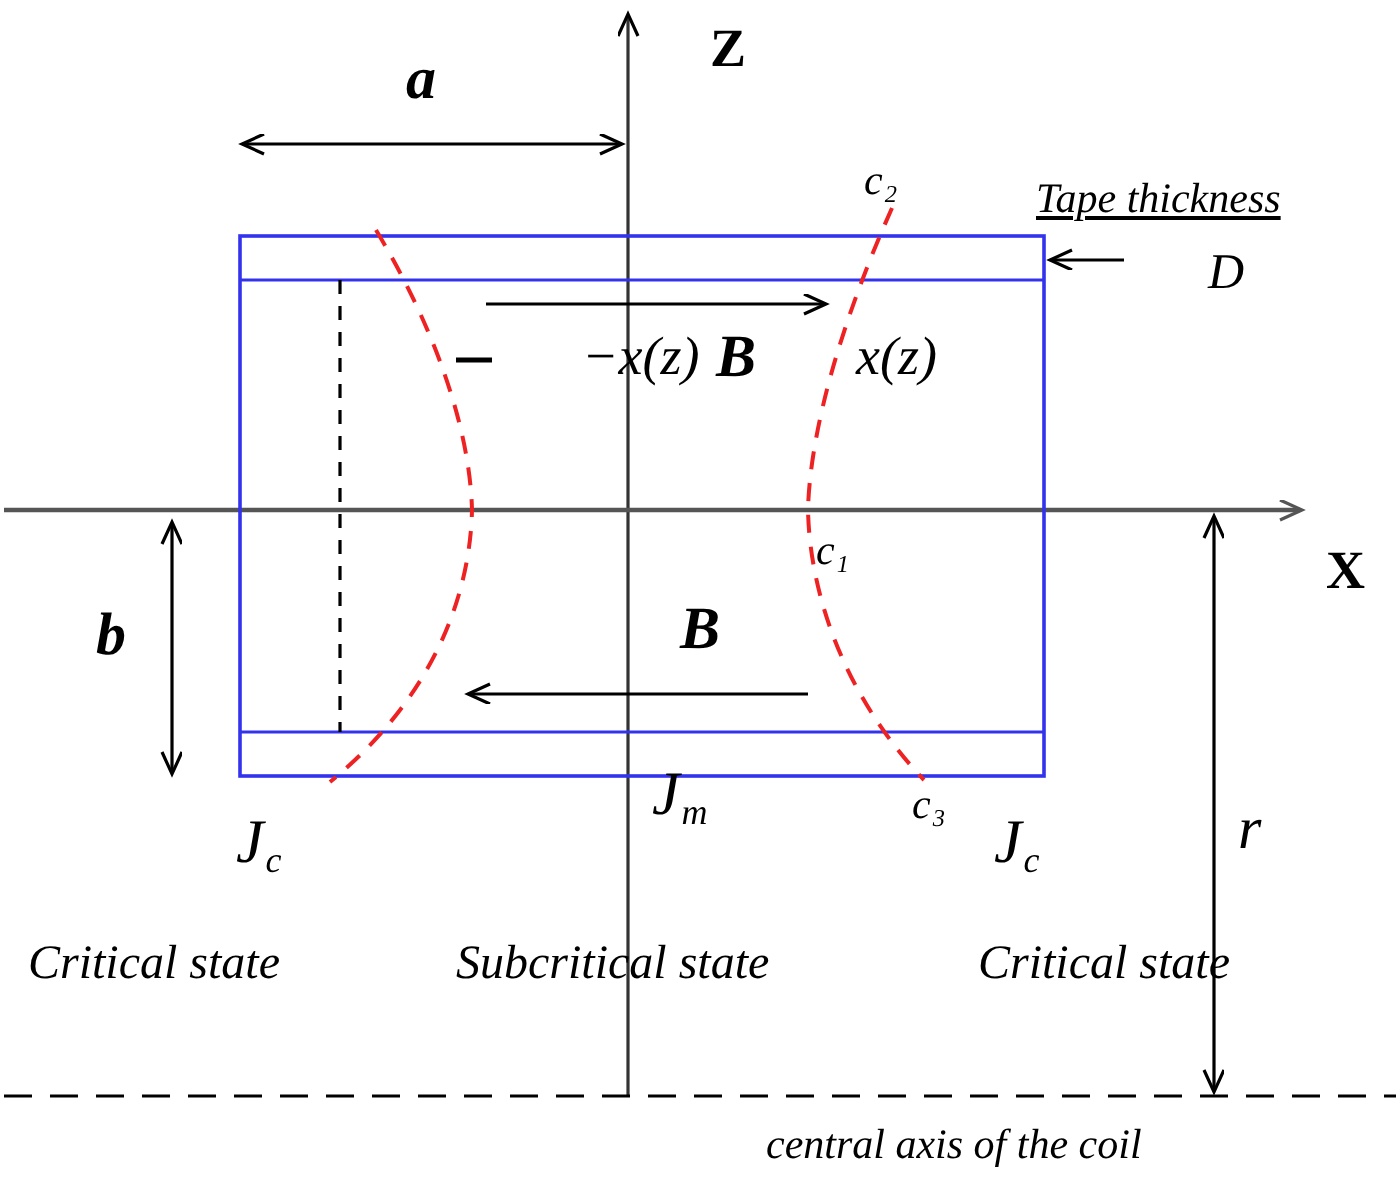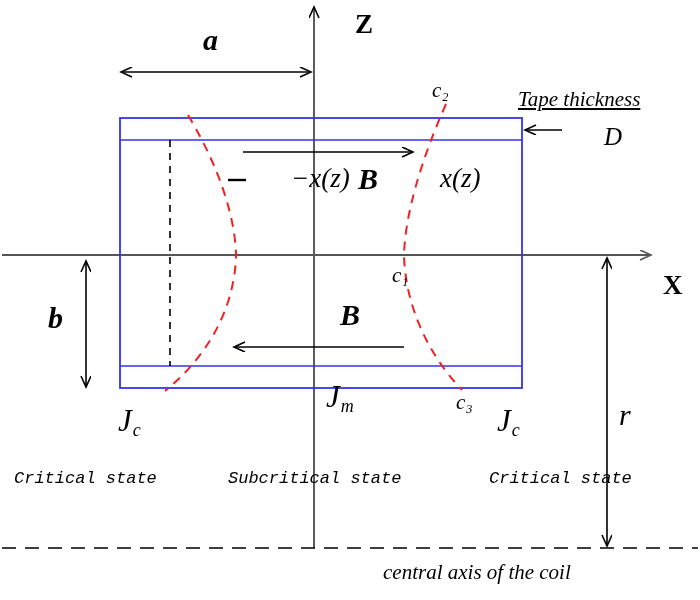--- a/index.html
+++ b/index.html
@@ -39,21 +39,21 @@
   .bolditalic{ font-style: italic; font-weight: bold; }
   .boldup    { font-weight: bold; font-style: normal; }
 
   
   .s-axis   { font-size: 27px; }
   .s-dim    { font-size: 30px; }
   .s-func   { font-size: 27px; }
   .s-B      { font-size: 30px; }
   .s-c      { font-size: 21px; }
   .s-J      { font-size: 31px; text-align: center; }
-  .s-state  { font-size: 17px; font-family: Liberation Mono, monospace; }
+  .s-state  { font-size: 24px; }
   .s-tape   { font-size: 21px; }
   .s-D      { font-size: 25px; }
   .s-caption{ font-size: 21px; }
 
   .sub {
     font-size: 0.58em;
     vertical-align: -0.30em;
     font-style: italic;
     padding-left: 1px;
   }
@@ -124,30 +124,30 @@
   </svg>
 
   <div class="lbl s-axis boldup" style="left:355px; top:11px;">Z</div>
   <div class="lbl s-axis boldup" style="left:663px; top:272px;">X</div>
 
   <div class="lbl s-dim bolditalic" style="left:203px; top:25px;">a</div>
   <div class="lbl s-dim bolditalic" style="left:48px; top:303px;">b</div>
   <div class="lbl s-dim ital" style="left:619px; top:400px;">r</div>
 
   <div class="lbl s-func ital" style="left:245px; top:165px;margin-left:46px;">−x(z)</div>
-  <div class="lbl s-func ital" style="left:440px; top:165px;font-family:Liberation Serif, serif;">x(z)</div>
+  <div class="lbl s-func ital" style="left:428px; top:165px;font-family:Liberation Serif, serif;">x(z)</div>
 
   <div class="lbl s-B bolditalic" style="left:358px; top:164px;">B</div>
   <div class="lbl s-B bolditalic" style="left:340px; top:300px;">B</div>
 
   <div class="lbl s-c ital" style="left:432px; top:80px;">
     <span>c</span><span class="sub">2</span>
   </div>
 
-  <div class="lbl s-c ital" style="left:392px; top:265px;">
+  <div class="lbl s-c ital" style="left:408px; top:265px;">
     <span>c</span><span class="sub">1</span>
   </div>
 
   <div class="lbl s-c ital" style="left:456px; top:392px;">
     <span>c</span><span class="sub">3</span>
   </div>
 
   <div class="lbl s-J ital" style="left:118px; top:405px;">
     <span>J</span><span class="sub">c</span>
   </div>

